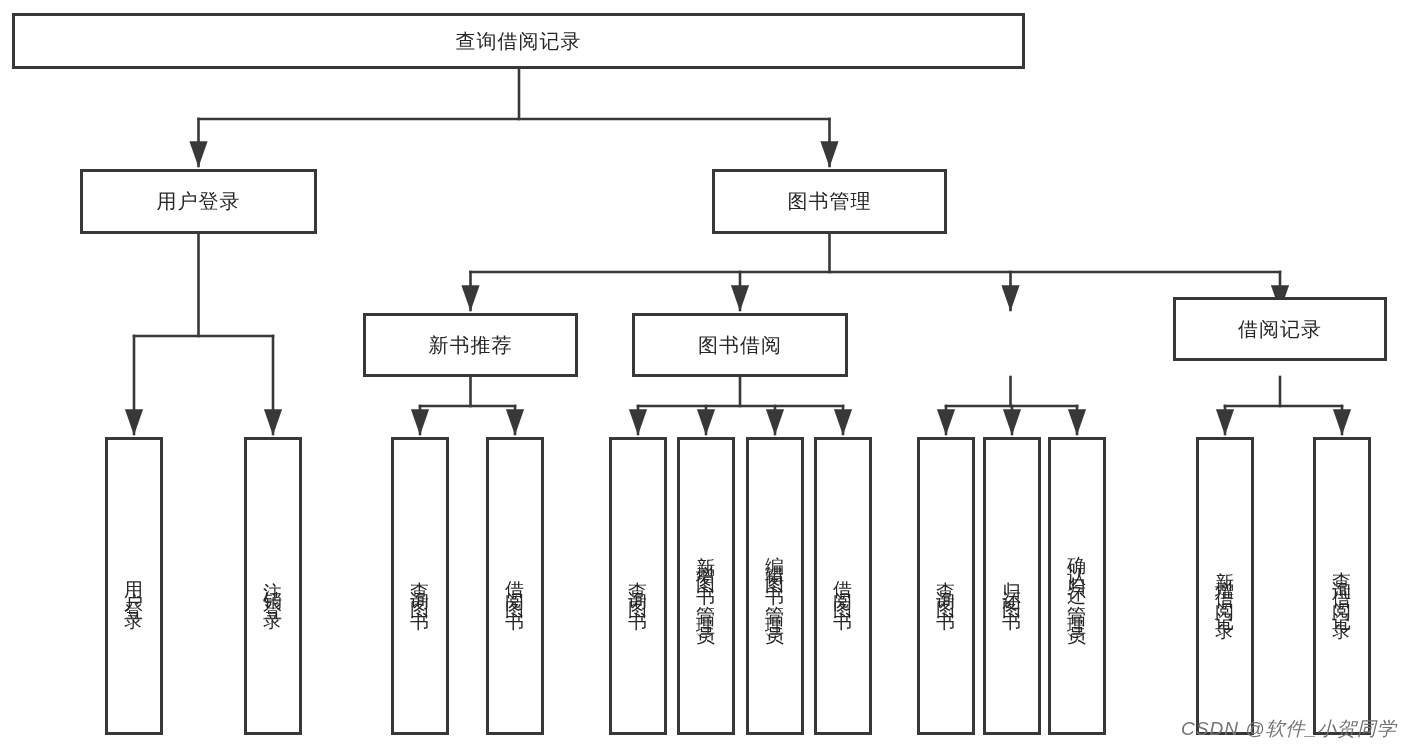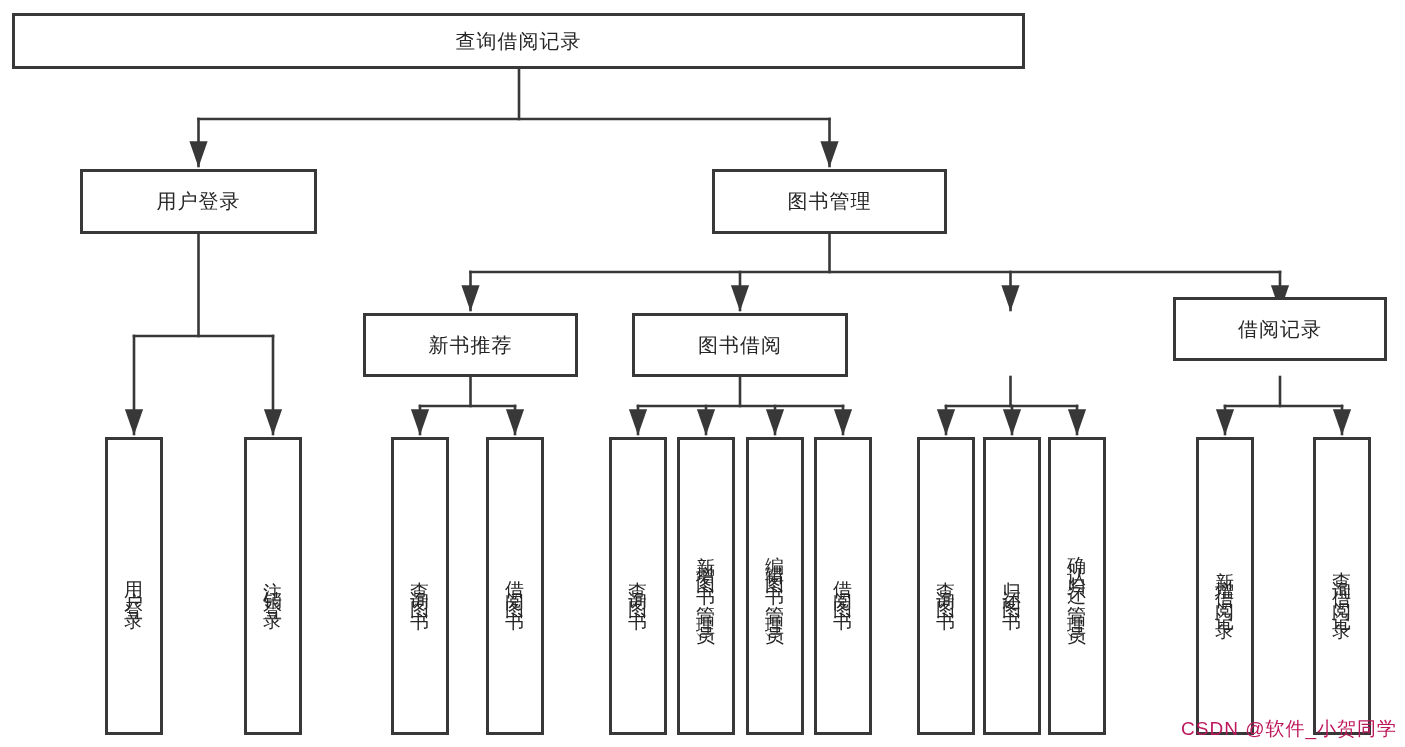--- a/index.html
+++ b/index.html
@@ -76,23 +76,24 @@
   #leaf-cb-query       { left: 917px; }
   #leaf-cb-return      { left: 983px; }
   #leaf-cb-confirm     { left: 1048px; }
   #leaf-br-add         { left: 1196px; }
   #leaf-br-query       { left: 1313px; }
   #watermark {
     position: absolute;
     right: 8px;
     top: 716px;
     font-size: 19px;
-    color: #be185d;
+    color: #737373;
     letter-spacing: 1px;
     z-index: 3;
+    font-style: italic;
   }
 </style>
 </head>
 <body>
 
 <div id="canvas">
 
   <svg id="connector-svg" viewBox="0 0 1405 747" xmlns="http://www.w3.org/2000/svg">
     <defs>
       <marker id="arrowhead" viewBox="0 0 10 7" refX="9.5" refY="3.5" markerWidth="10" markerHeight="7" orient="auto" markerUnits="strokeWidth">

